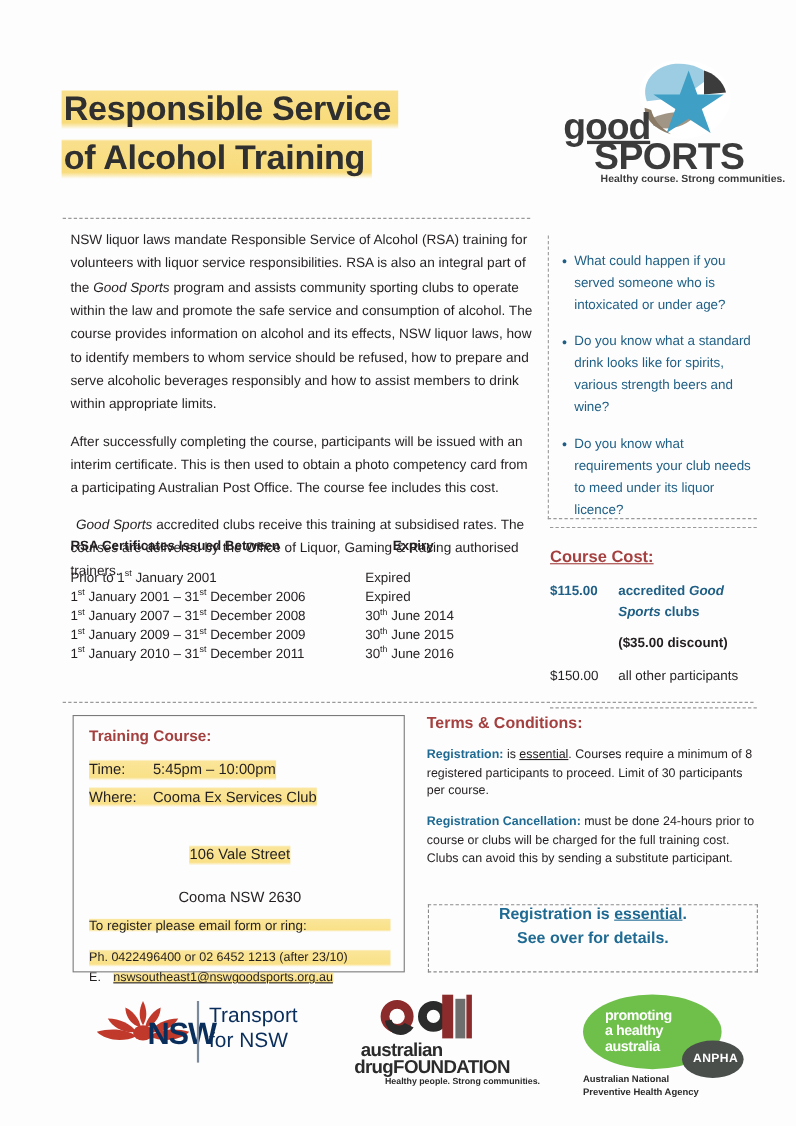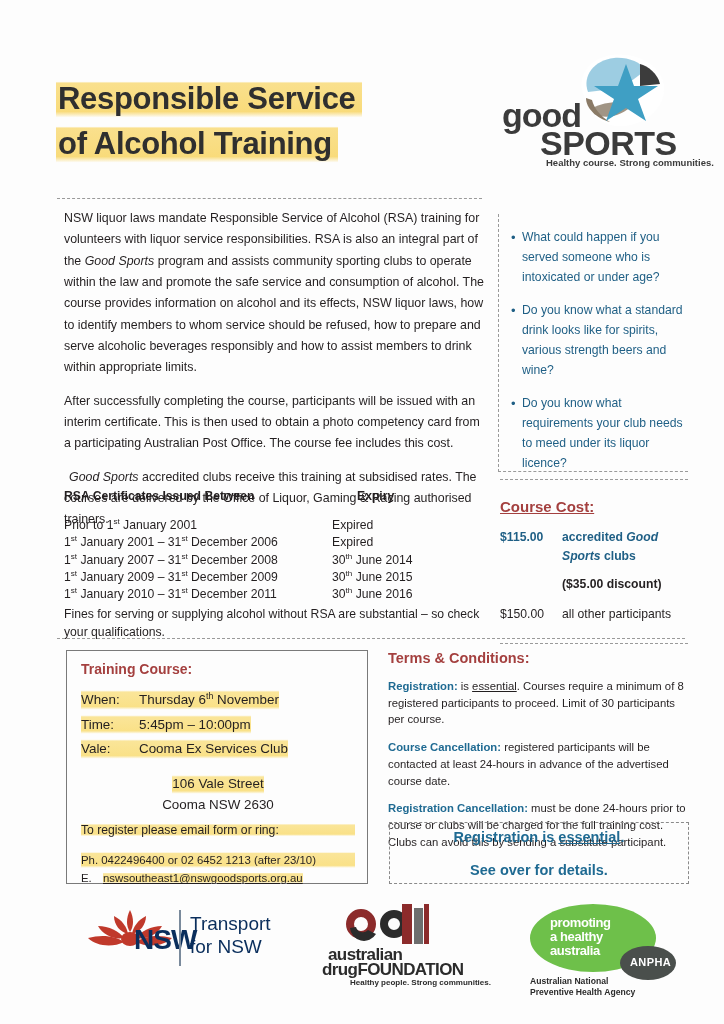--- a/index.html
+++ b/index.html
@@ -53,26 +53,27 @@
   .logo-goodsports {
     position: absolute;
     left: 496px;
     top: 52px;
     width: 200px;
     height: 124px;
   }
   .gs-star { position: absolute; left: 70px; top: 0px; }
   .gs-good {
     position: absolute;
-    left: 6px; top: 46px;
+    left: 16px; top: 46px;
     font-size: 34px;
     font-weight: bold;
     color: #3b3b3b;
     letter-spacing: -1px;
     line-height: 1;
+    text-decoration: underline;
   }
   .gs-sports {
     position: absolute;
     left: 44px; top: 74px;
     font-size: 34px;
     font-weight: bold;
     color: #3b3b3b;
     letter-spacing: -0.5px;
     line-height: 1;
   }
@@ -225,21 +226,21 @@
     line-height: 1.62;
     margin-bottom: 3px;
   }
   .tr-label { width: 58px; flex: none; }
   .tr-addr {
     text-align: center;
     font-size: 13.4px;
     line-height: 1.55;
     margin-top: 14px;
   }
-  .tr-addr span { display: inline-block; }
+  .tr-addr span { display: inline-block; margin-top: 18px; }
   .tr-reg {
     font-size: 12.2px;
     margin-top: 7px;
   }
   .tr-contact {
     font-size: 11.4px;
     line-height: 1.62;
     margin-top: 14px;
   }
   .tr-contact .elabel { display: inline-block; width: 22px; }
@@ -271,22 +272,21 @@
     position: absolute;
     left: 389px;
     top: 822px;
     width: 300px;
     height: 62px;
     border: 1px dashed #8a8a8a;
     box-sizing: border-box;
     display: flex;
     flex-direction: column;
     align-items: center;
-    justify-content: center;
-    gap: 17px;
+    gap: 6px;
   }
   .reg-box div {
     font-size: 14.5px;
     font-weight: bold;
     color: #1f6a92;
   }
 
   
   .footer { position: absolute; left: 0; top: 898px; width: 611px; height: 110px; }
 
@@ -414,21 +414,20 @@
     </div>
     <div class="cert-row">
       <div class="c1"><span>1</span><sup>st</sup><span> January 2009 – 31</span><sup>st</sup><span> December 2009</span></div>
       <div class="c2"><span>30</span><sup>th</sup><span> June 2015</span></div>
     </div>
     <div class="cert-row">
       <div class="c1"><span>1</span><sup>st</sup><span> January 2010 – 31</span><sup>st</sup><span> December 2011</span></div>
       <div class="c2"><span>30</span><sup>th</sup><span> June 2016</span></div>
     </div>
 
-    <div class="cert-note">Fines for serving or supplying alcohol without RSA are substantial – so check your qualifications.</div>
   </div>
 
   <div class="questions">
     <div class="q-item">What could happen if you served someone who is intoxicated or under age?</div>
     <div class="q-item">Do you know what a standard drink looks like for spirits, various strength beers and wine?</div>
     <div class="q-item">Do you know what requirements your club needs to meed under  its liquor licence?</div>
   </div>
 
   <div class="rule rule-cost"></div>
 
@@ -445,49 +444,44 @@
     </div>
   </div>
 
   <div class="rule rule-cost-bot"></div>
   <div class="rule rule-mid"></div>
 
   <div class="training">
     <h3>Training Course:</h3>
 
     <div class="tr-line">
-      <div class="tr-label hl">When:</div>
-      <div class="hl"><span>Thursday 6</span><sup>th</sup><span> November</span></div>
-    </div>
-    <div class="tr-line">
       <div class="tr-label hl">Time:</div>
       <div class="hl">5:45pm – 10:00pm</div>
     </div>
     <div class="tr-line">
-      <div class="tr-label hl">Vale:</div>
+      <div class="tr-label hl">Where:</div>
       <div class="hl">Cooma Ex Services Club</div>
     </div>
 
     <div class="tr-addr">
       <span class="hl">106 Vale Street</span><br>
       <span>Cooma NSW 2630</span>
     </div>
 
     <div class="tr-reg hl">To register please email form or ring:</div>
 
     <div class="tr-contact">
       <div class="hl">Ph. 0422496400 or 02 6452 1213 (after 23/10)</div>
       <div><span class="elabel">E.</span><span class="email hl">nswsoutheast1@nswgoodsports.org.au</span></div>
     </div>
   </div>
 
   <div class="terms">
     <h3>Terms &amp; Conditions:</h3>
     <p><span class="tlabel">Registration:</span><span> is </span><span class="u">essential</span><span>. Courses require a minimum of 8 registered participants to proceed. Limit of 30 participants per course.</span></p>
-    <p><span class="tlabel">Course Cancellation:</span><span> registered participants will be contacted at least 24-hours in advance of the advertised course date.</span></p>
     <p><span class="tlabel">Registration Cancellation:</span><span> must be done 24-hours prior to course or clubs will be charged for the full training cost. Clubs can avoid this by sending a substitute participant.</span></p>
   </div>
 
   <div class="reg-box">
     <div><span>Registration is </span><span class="u">essential</span><span>.</span></div>
     <div>See over for details.</div>
   </div>
 
   <div class="footer">
 

